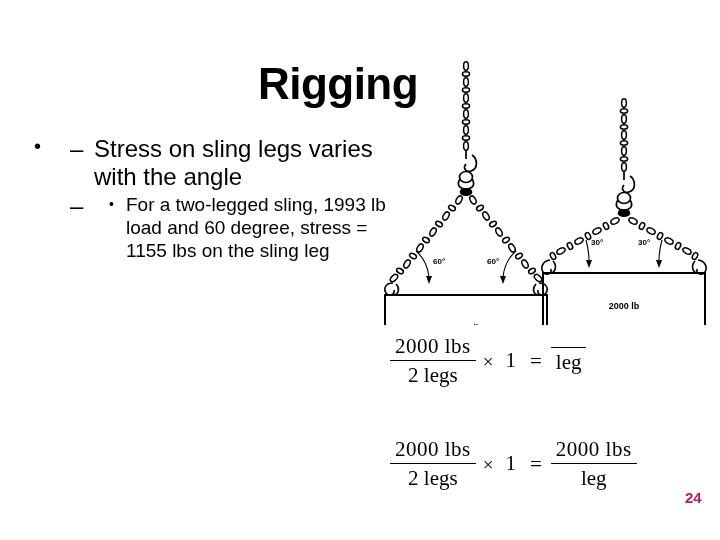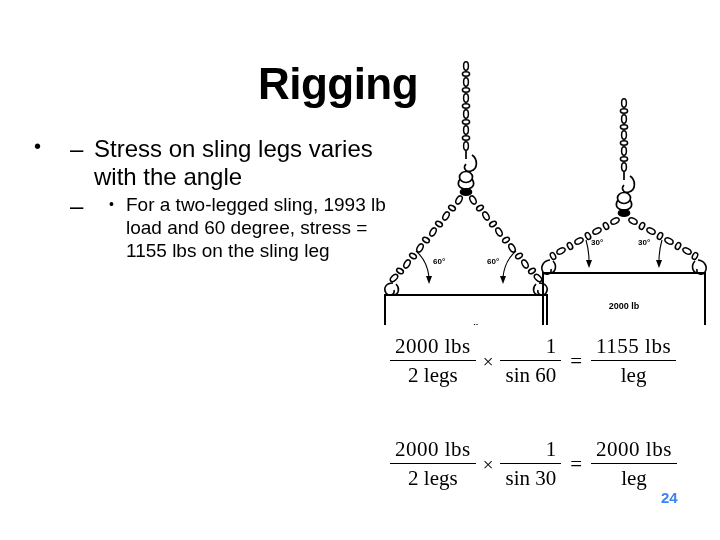--- a/index.html
+++ b/index.html
@@ -136,26 +136,26 @@
   }
   .op-eq {
     margin: 0 7px;
     font-size: 21px;
   }
   .sp { letter-spacing: 0.5px; }
 
   
   #slide-number {
     position: absolute;
-    left: 661px;
+    left: 685px;
     top: 489px;
     font-size: 15px;
     font-family: "Liberation Sans", sans-serif;
     font-weight: bold;
-    color: #3b82f6;
+    color: #be185d;
   }
 </style>
 </head>
 <body>
 
 <div id="slide-title">Rigging</div>
 
 <div id="body-column">
 
   <div class="bullet-l1">
@@ -338,38 +338,35 @@
 </div>
 
 <div id="equation-1" class="equation">
   <span class="frac">
     <span class="num sp">2000  lbs</span>
     <span class="den">2 legs</span>
   </span>
   <span class="op">×</span>
   <span class="frac">
     <span class="num">1</span>
-    <span class="den">sin 60</span>
   </span>
   <span class="op-eq">=</span>
   <span class="frac">
-    <span class="num sp">1155  lbs</span>
     <span class="den">leg</span>
   </span>
 </div>
 
 <div id="equation-2" class="equation">
   <span class="frac">
     <span class="num sp">2000  lbs</span>
     <span class="den">2 legs</span>
   </span>
   <span class="op">×</span>
   <span class="frac">
     <span class="num">1</span>
-    <span class="den">sin 30</span>
   </span>
   <span class="op-eq">=</span>
   <span class="frac">
     <span class="num sp">2000  lbs</span>
     <span class="den">leg</span>
   </span>
 </div>
 
 <div id="slide-number">24</div>
 

